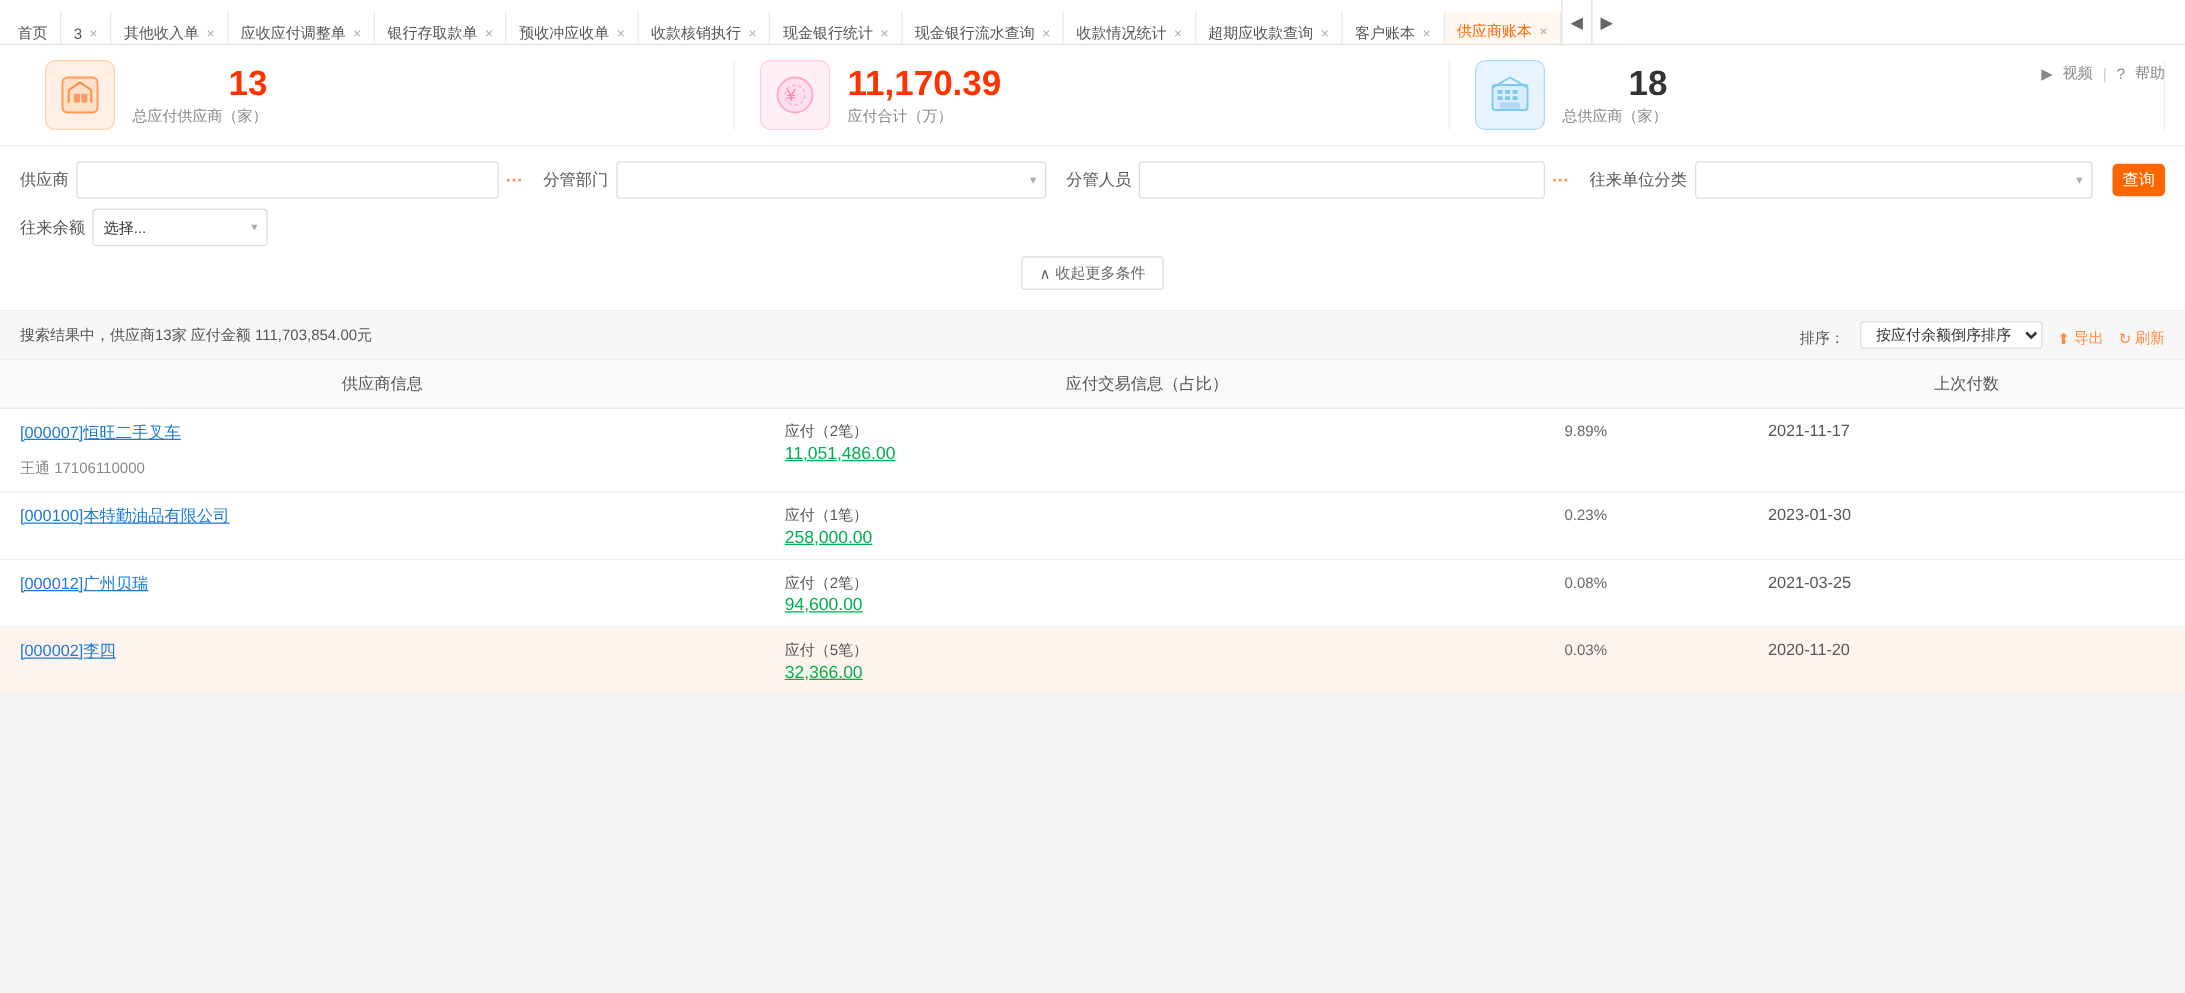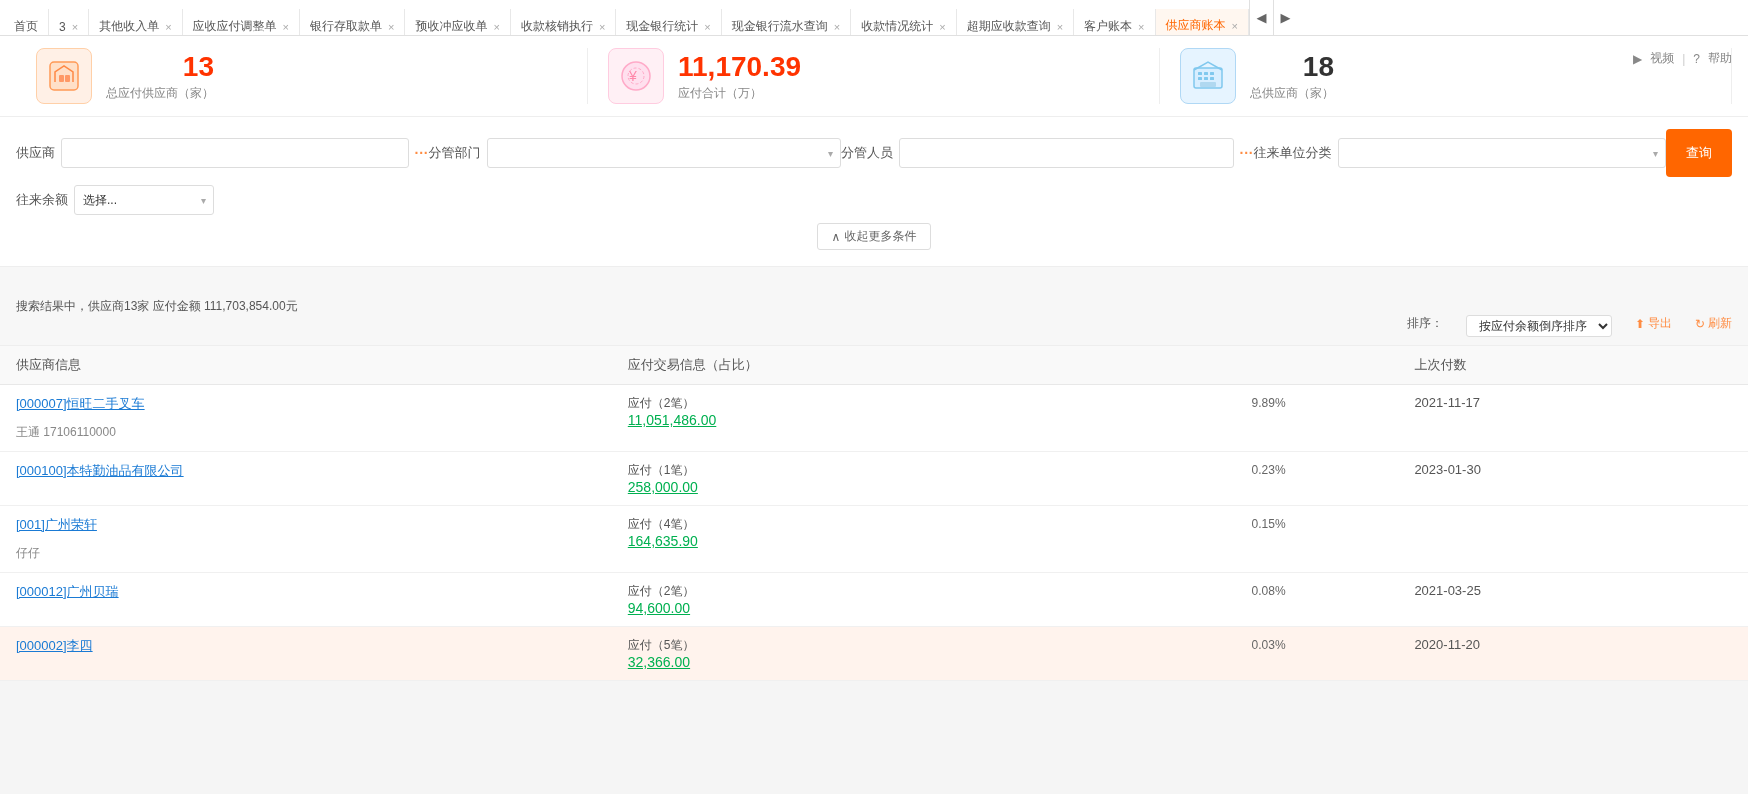--- a/index.html
+++ b/index.html
@@ -99,21 +99,21 @@
 
     
     .filter-area {
       background: #fff;
       padding: 12px 16px 8px 16px;
       border-bottom: 1px solid #eee;
     }
     .filter-row {
       display: flex;
       align-items: center;
-      gap: 0;
+      gap: 16px;
       margin-bottom: 8px;
       flex-wrap: nowrap;
     }
     .filter-item {
       display: flex;
       align-items: center;
       gap: 6px;
       flex: 1;
       min-width: 0;
     }
@@ -165,22 +165,22 @@
       color: #ff8c42;
       cursor: pointer;
       font-size: 14px;
       font-weight: bold;
     }
     .search-btn {
       background: #ff6600;
       color: #fff;
       border: none;
       border-radius: 4px;
-      padding: 0 20px;
-      height: 48px;
+      padding: 0 8px;
+      height: 26px;
       font-size: 13px;
       cursor: pointer;
       flex-shrink: 0;
       white-space: nowrap;
     }
     .collapse-btn {
       background: #fff;
       border: 1px solid #ddd;
       border-radius: 3px;
       padding: 4px 14px;
@@ -200,23 +200,22 @@
       border-bottom: 1px solid #eee;
       padding: 8px 16px;
       display: flex;
       align-items: center;
       justify-content: space-between;
       font-size: 12px;
       color: #555;
     }
     .result-actions {
       display: flex;
-      align-items: flex-start;
-      gap: 23px;
-      margin-top: 40px;
+      align-items: flex-end;
+      gap: 12px;
     }
     .result-actions .sort-label { color: #555; }
     .result-actions .sort-select {
       border: 1px solid #ddd;
       border-radius: 3px;
       padding: 2px 8px;
       font-size: 12px;
       cursor: pointer;
       background: #fff;
       color: #333;
@@ -239,21 +238,21 @@
       width: 100%;
       border-collapse: collapse;
       font-size: 13px;
     }
     .data-table thead tr {
       background: #f9f9f9;
       border-bottom: 1px solid #e8e8e8;
     }
     .data-table thead th {
       padding: 10px 16px;
-      text-align: left;
+      text-align: center;
       font-weight: 500;
       color: #555;
       white-space: nowrap;
     }
     .data-table tbody tr {
       border-bottom: 1px solid #f0f0f0;
     }
     .data-table tbody tr.highlighted { background: #fff3ed; }
     .data-table tbody td {
       padding: 10px 16px;
@@ -500,29 +499,20 @@
           <td><span class="date-text">2021-11-17</span></td>
         </tr>
         <tr>
           <td><a class="supplier-link" href="#">[000100]本特勤油品有限公司</a></td>
           <td>
             <div class="tx-label">应付（1笔）</div>
             <div class="amount-green">258,000.00</div>
           </td>
           <td><span class="tx-percent">0.23%</span></td>
           <td><span class="date-text">2023-01-30</span></td>
-        </tr>
-        <tr>
-          <td><a class="supplier-link" href="#">[001]广州荣轩</a><div class="supplier-sub">仔仔</div></td>
-          <td>
-            <div class="tx-label">应付（4笔）</div>
-            <div class="amount-green">164,635.90</div>
-          </td>
-          <td><span class="tx-percent">0.15%</span></td>
-          <td><span class="date-text"></span></td>
         </tr>
         <tr>
           <td><a class="supplier-link" href="#">[000012]广州贝瑞</a></td>
           <td>
             <div class="tx-label">应付（2笔）</div>
             <div class="amount-green">94,600.00</div>
           </td>
           <td><span class="tx-percent">0.08%</span></td>
           <td><span class="date-text">2021-03-25</span></td>
         </tr>

